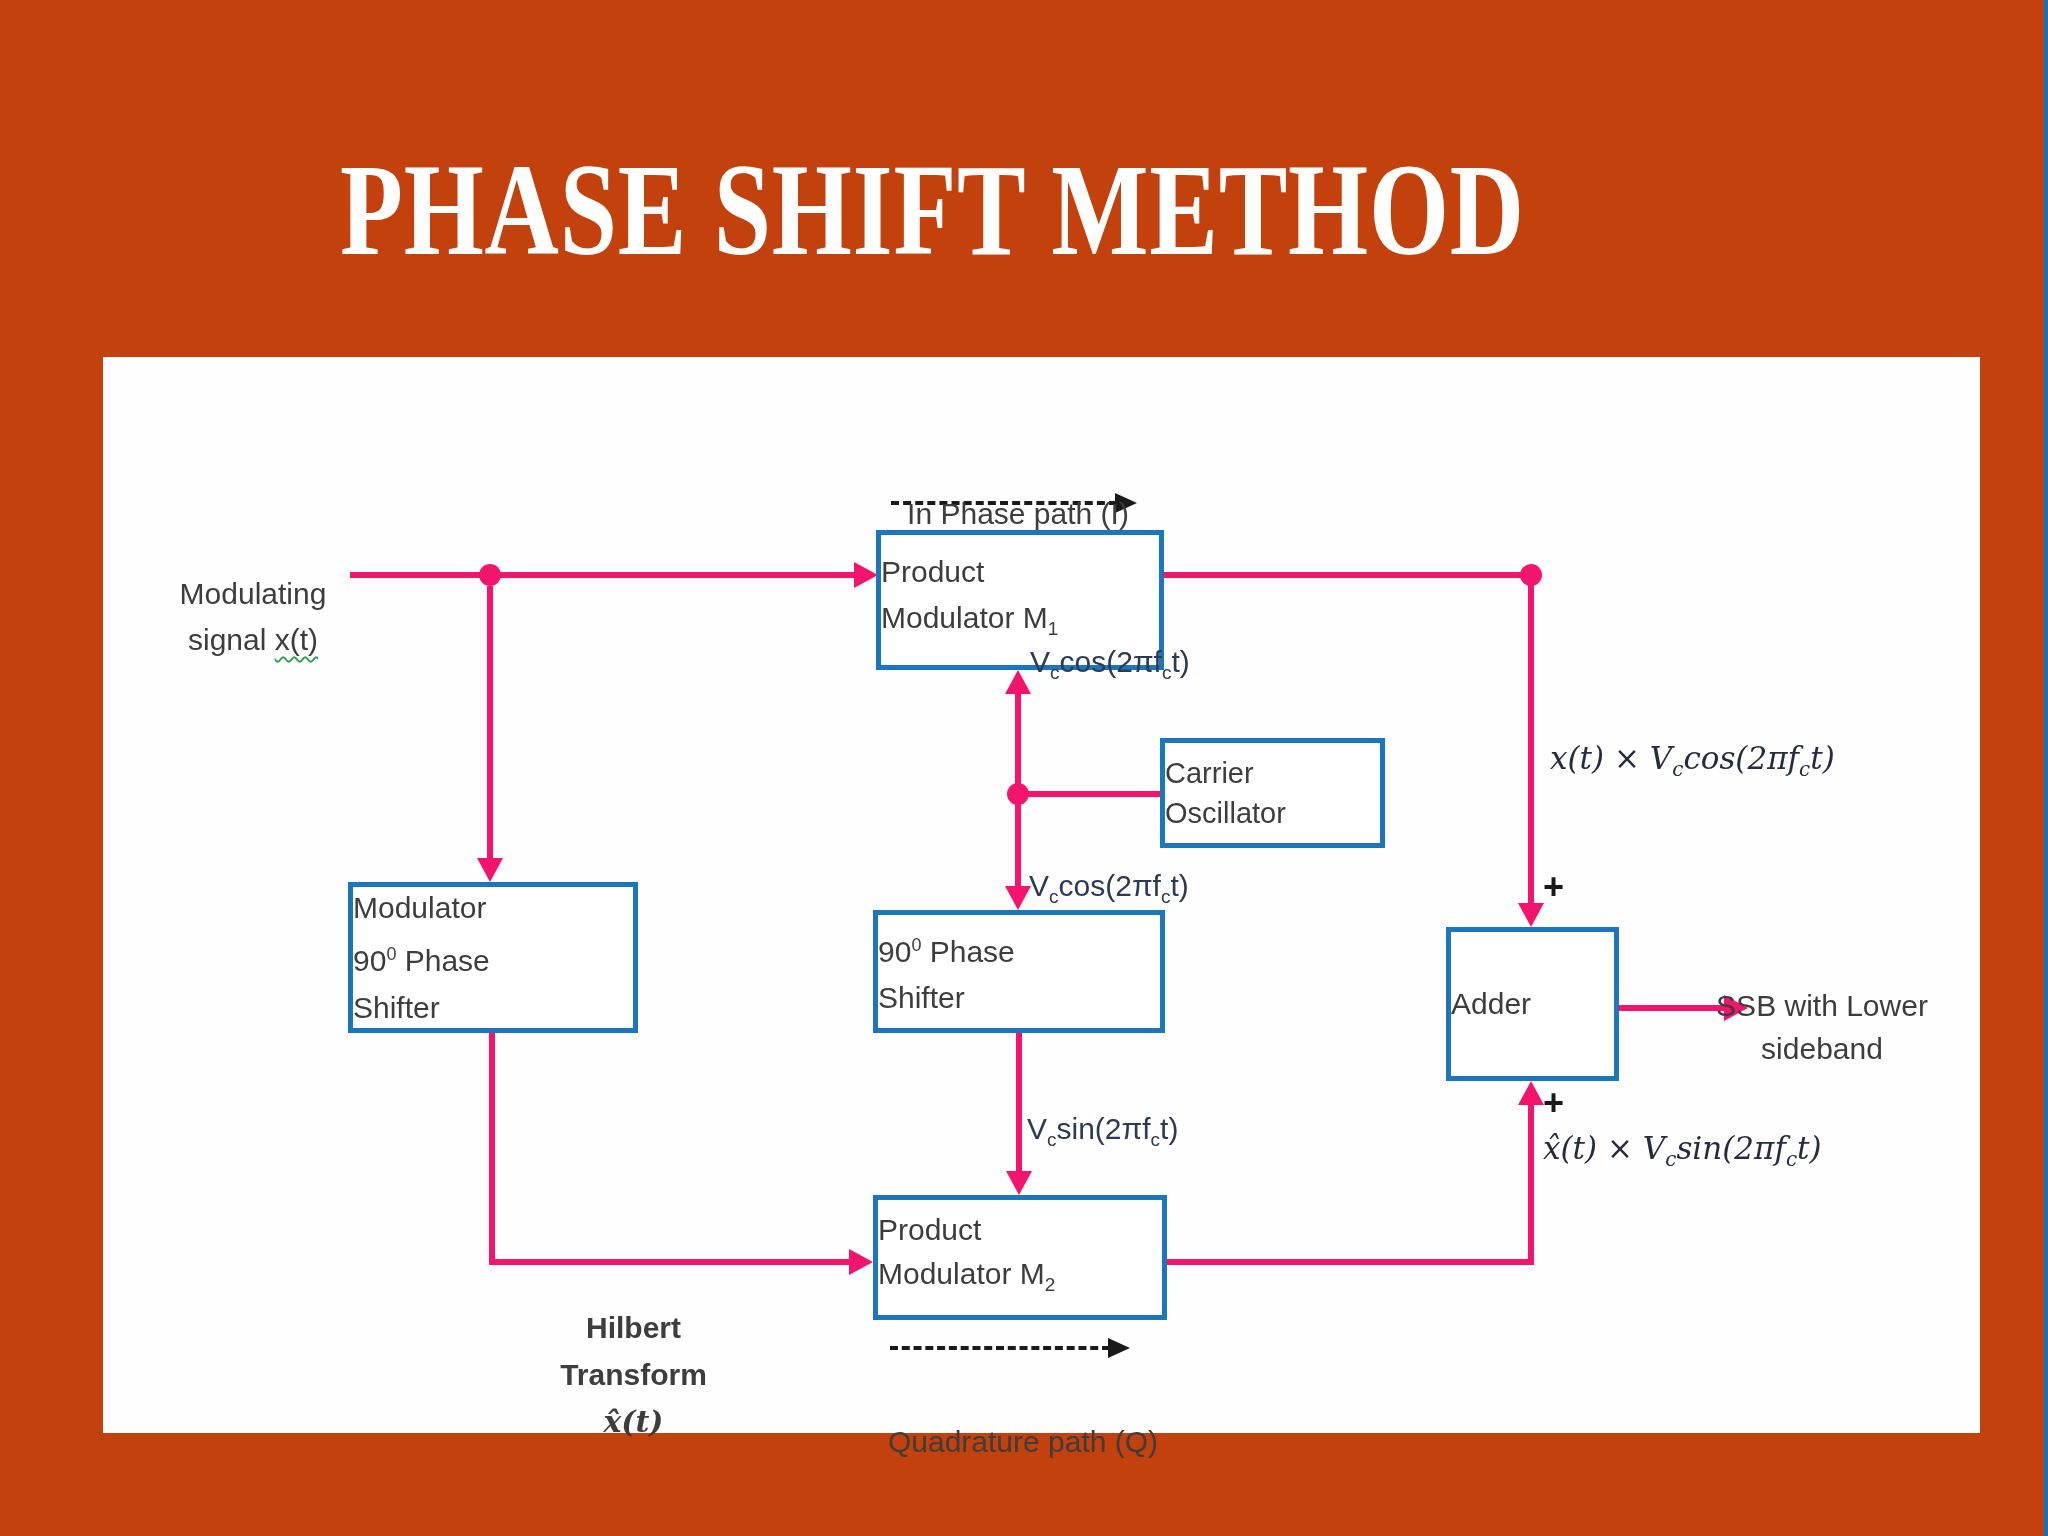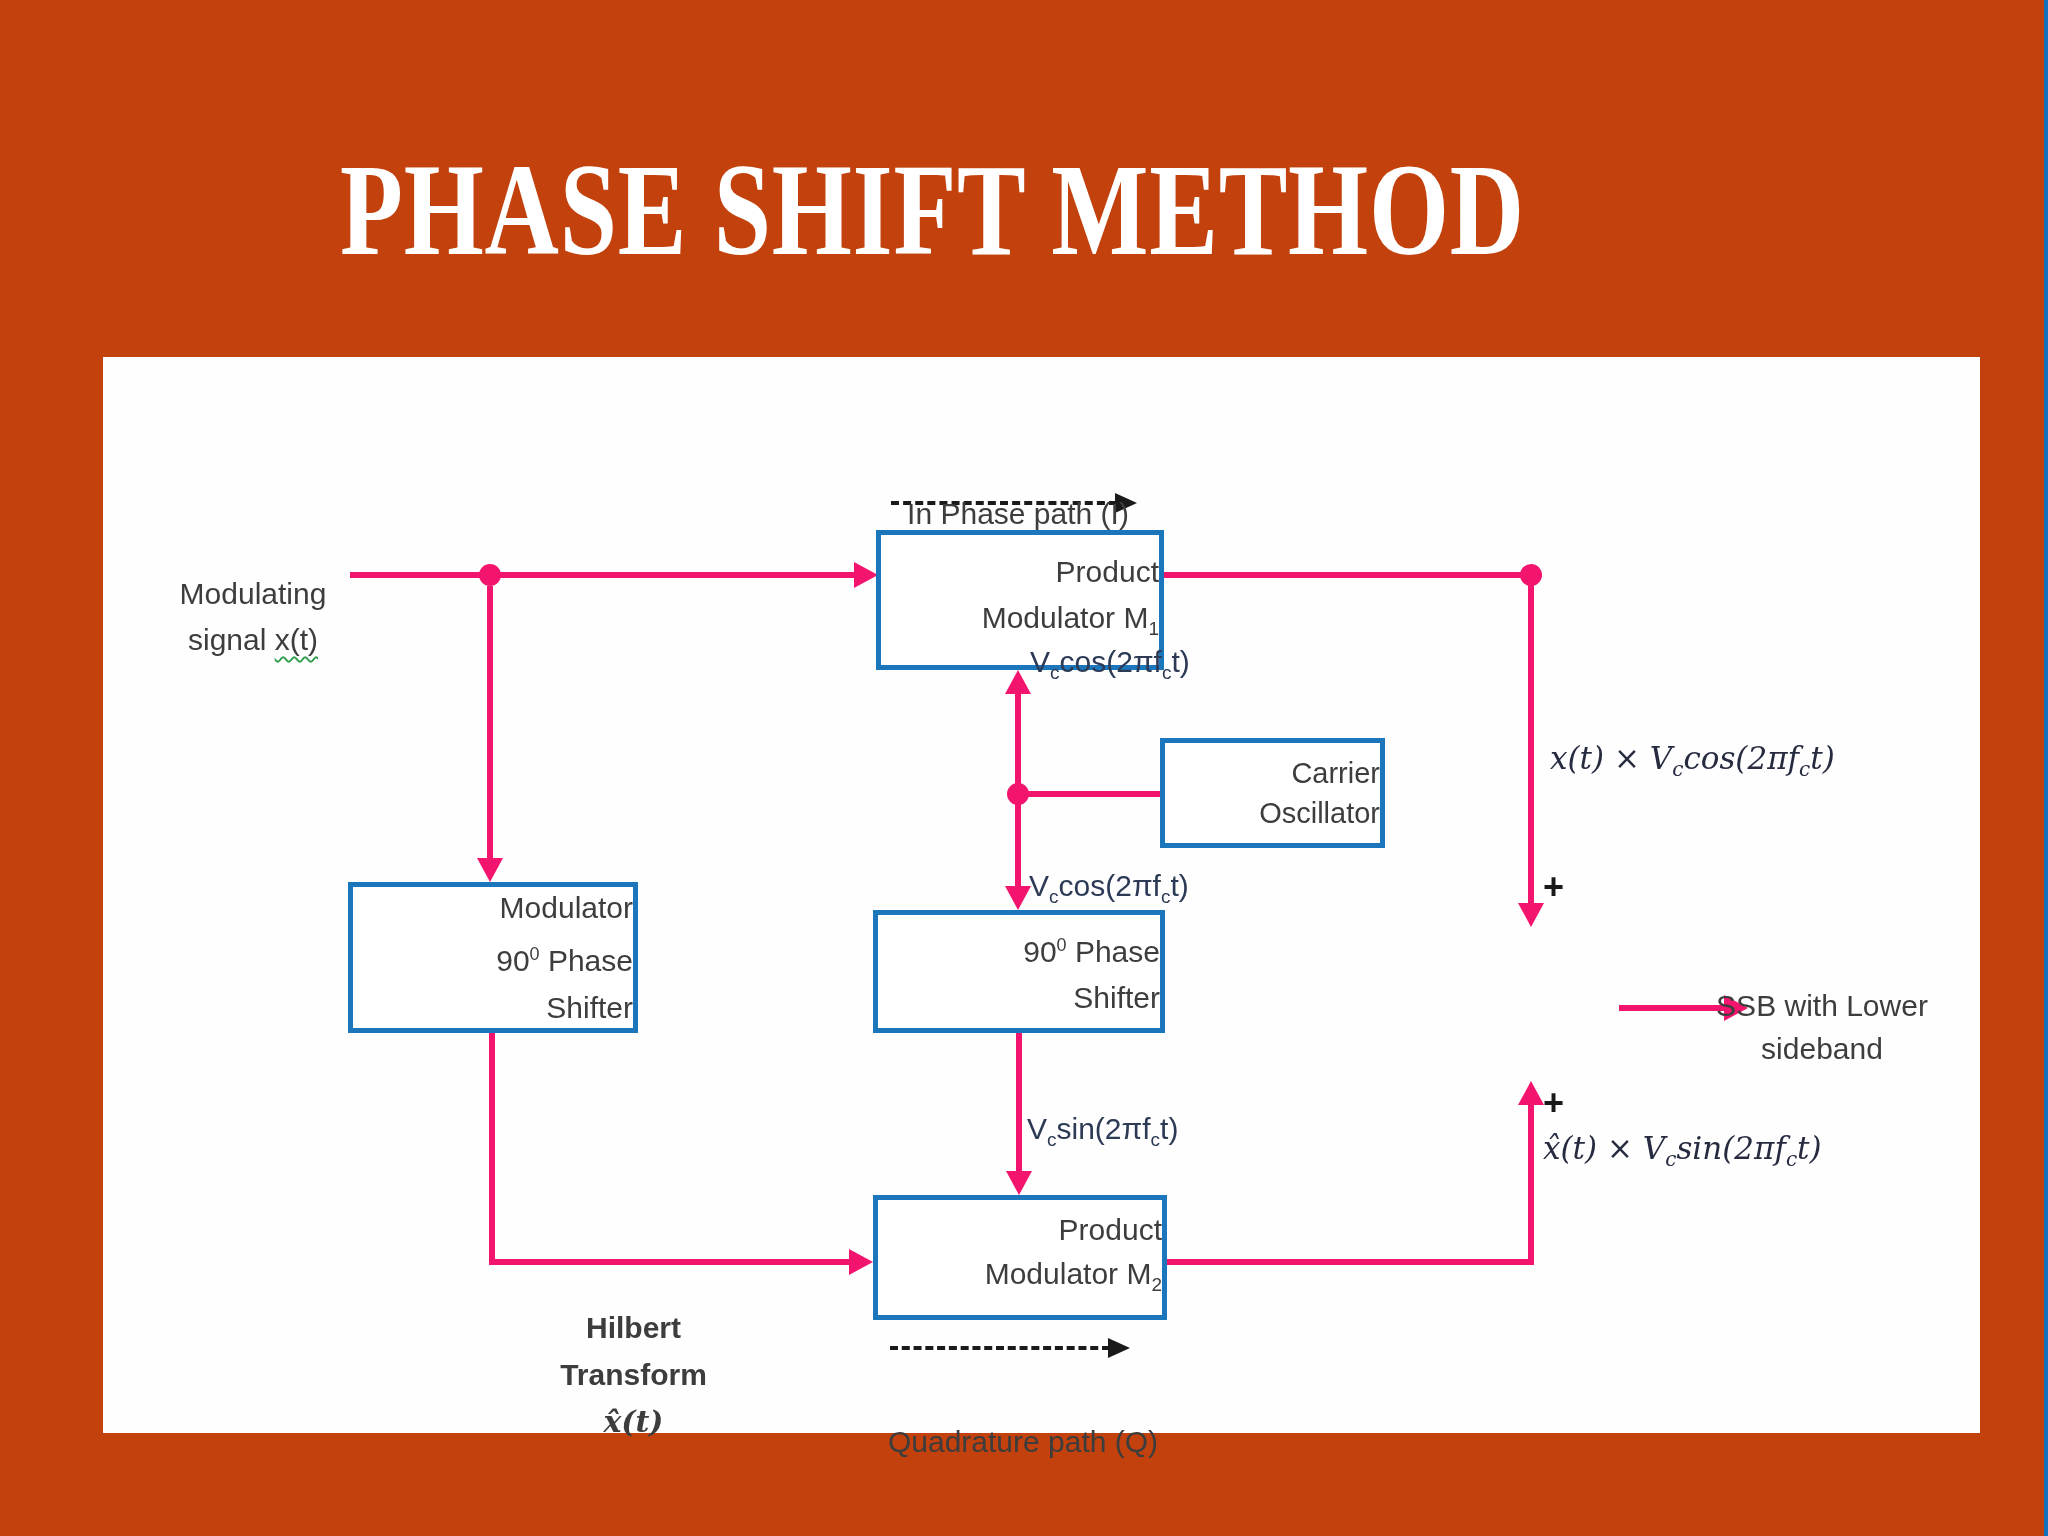--- a/index.html
+++ b/index.html
@@ -5,21 +5,21 @@
   html,body{margin:0;padding:0;background:#1173bd;}
   .stage{position:relative;width:2044px;height:1536px;background:#c2410c;overflow:hidden;
          font-family:"Liberation Sans",sans-serif;}
   .title{position:absolute;left:340px;top:144px;color:#ffffff;
          font-family:"Liberation Serif",serif;font-weight:bold;font-size:132px;line-height:1;
          transform:scaleX(0.78);transform-origin:left top;white-space:nowrap;letter-spacing:1px;}
   .panel{position:absolute;left:103px;top:357px;width:1877px;height:1076px;background:#fefefe;}
 
   
   .box{position:absolute;background:#ffffff;border:5px solid #1c76bc;box-sizing:border-box;
-       color:#3d3d3d;font-size:30px;text-align:right;display:flex;flex-direction:column;
+       color:#3d3d3d;font-size:30px;text-align:left;display:flex;flex-direction:column;
        justify-content:center;line-height:46px;}
   .box sub{font-size:19px;}
   .box sup{font-size:18px;}
 
   
   .hline,.vline{position:absolute;background:#f3146e;}
   .hline{height:6px;}
   .vline{width:6px;}
   .dot{position:absolute;width:22px;height:22px;border-radius:50%;background:#f3146e;}
   .ah{position:absolute;width:0;height:0;}
@@ -104,20 +104,23 @@
       <div>Modulator</div>
       <div><span>90</span><sup>0</sup><span> Phase</span></div>
       <div>Shifter</div>
     </div>
 
     <div class="box" style="left:770px;top:553px;width:292px;height:123px;">
       <div><span>90</span><sup>0</sup><span> Phase</span></div>
       <div>Shifter</div>
     </div>
 
+    <div class="box" style="left:1343px;top:570px;width:173px;height:154px;">
+      <div>Adder</div>
+    </div>
 
     <div class="box" style="left:770px;top:838px;width:294px;height:125px;line-height:44px;">
       <div>Product</div>
       <div><span>Modulator M</span><sub>2</sub></div>
     </div>
 
     <div class="lbl center" style="left:770px;top:92px;width:290px;">In Phase path (I)</div>
 
     <div class="lbl center" style="left:55px;top:172px;width:190px;">
       <div>Modulating</div>

